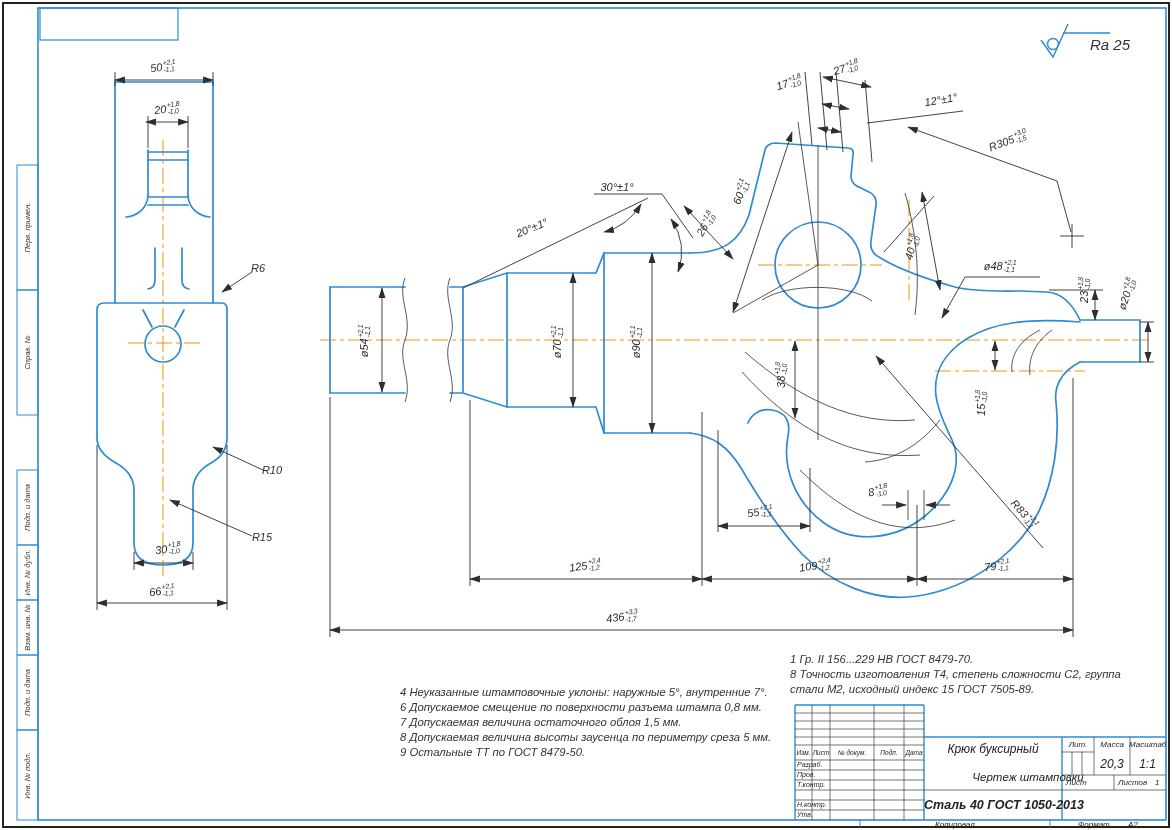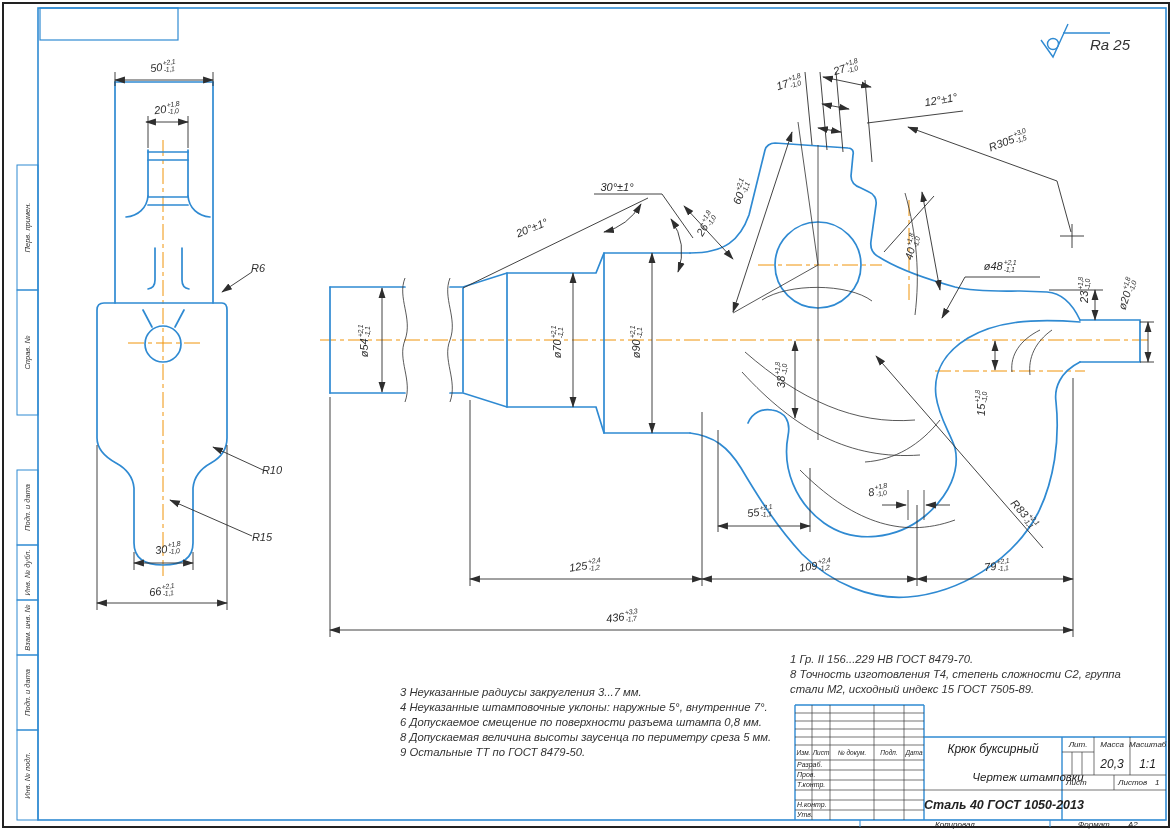--- a/index.html
+++ b/index.html
@@ -422,23 +422,23 @@
       <span>Взам. инв. №</span>
     </div>
   <div class="sidebox" style="top:655px;height:75px;">
       <span>Подп. и дата</span>
     </div>
   <div class="sidebox" style="top:730px;height:90px;">
       <span>Инв. № подл.</span>
     </div>
 
   <div style="position:absolute;left:400px;top:686px;" id="notes-left">
-      <div class="note-line">3 Неуказанные радиусы закругления 3...7 мм.</div>
       <div class="note-line">4 Неуказанные штамповочные уклоны: наружные 5°, внутренние 7°.</div>
       <div class="note-line">6 Допускаемое смещение по поверхности разъема штампа 0,8 мм.</div>
+      <div class="note-line">7 Допускаемая величина остаточного облоя 1,5 мм.</div>
       <div class="note-line">8 Допускаемая величина высоты заусенца по периметру среза 5 мм.</div>
       <div class="note-line">9 Остальные ТТ по ГОСТ 8479-50.</div>
     </div>
   <div style="position:absolute;left:790px;top:653px;" id="notes-right">
       <div class="note-line">1 Гр. II 156...229 НВ ГОСТ 8479-70.</div>
       <div class="note-line">8 Точность изготовления Т4, степень сложности С2, группа</div>
       <div class="note-line">стали М2, исходный индекс 15 ГОСТ 7505-89.</div>
     </div>
 
   <div class="tb c" style="left:924px;top:742px;width:138px;font-size:12px;">Крюк буксирный</div>

